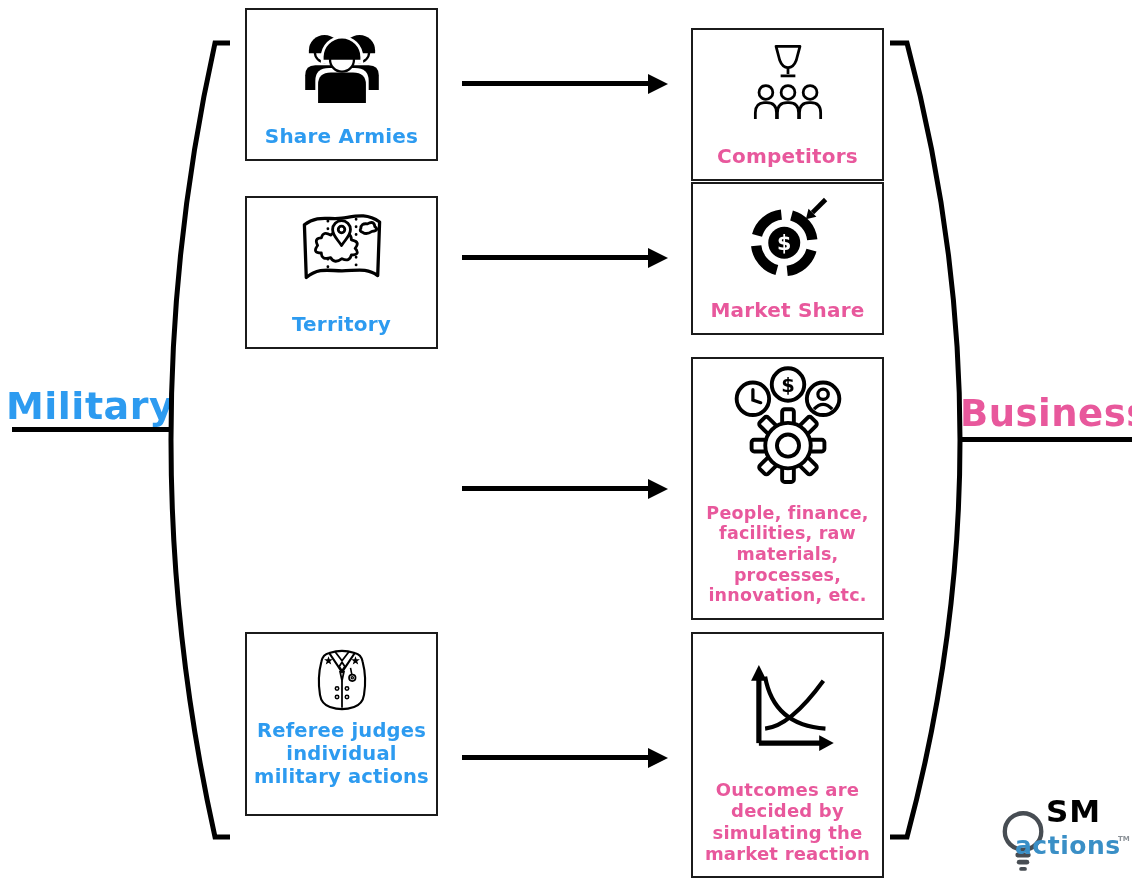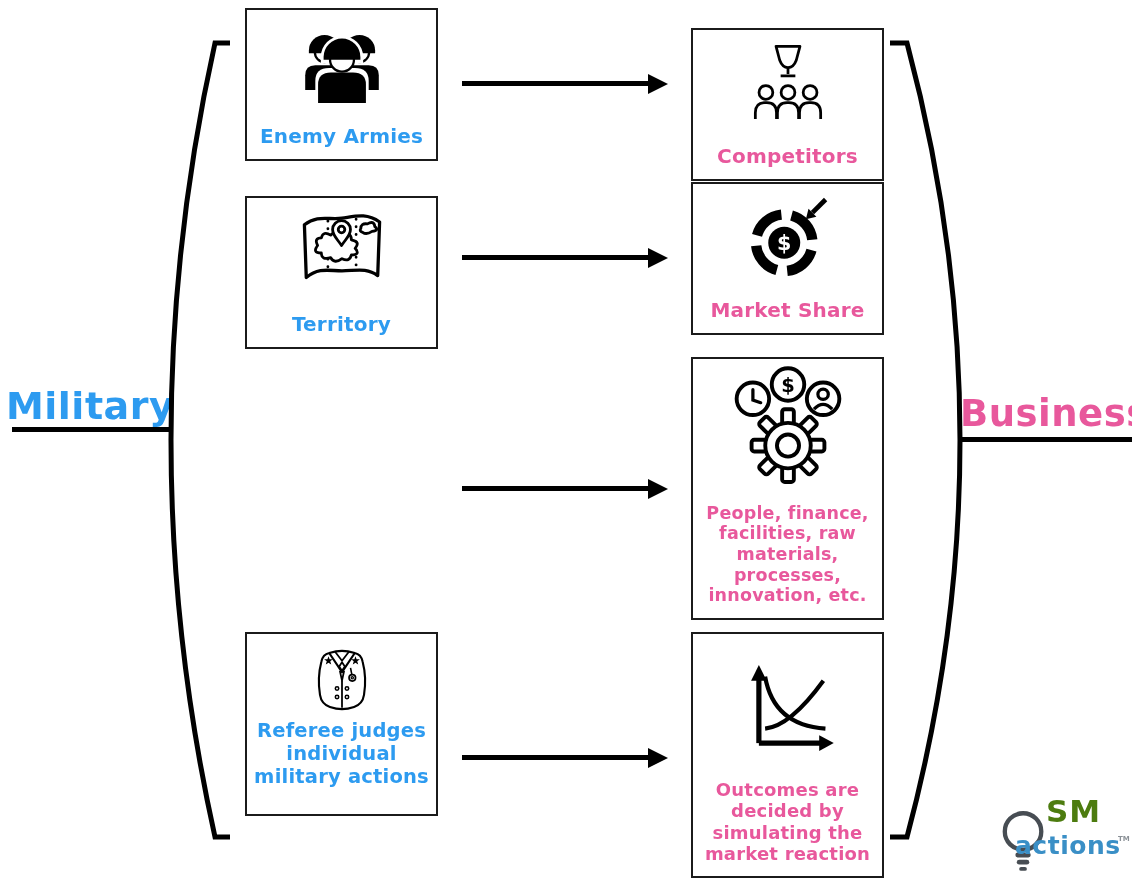--- a/index.html
+++ b/index.html
@@ -21,21 +21,21 @@
     position:absolute;font-weight:700;letter-spacing:.5px;
   }
   .underline{position:absolute;height:5px;background:#000;}
   .arrow{position:absolute;height:5px;background:#000;width:186px;left:462px;}
   .arrow::after{
     content:'';position:absolute;right:-20px;top:-7.5px;width:0;height:0;
     border-left:20px solid #000;border-top:10px solid transparent;border-bottom:10px solid transparent;
   }
   .bracket{position:absolute;pointer-events:none;overflow:visible;}
   .logo{position:absolute;left:1000px;top:797px;width:132px;height:86px;}
-  .logo-sm{position:absolute;left:46px;top:-4px;font-size:31px;font-weight:700;color:#4d7c0f;letter-spacing:1px;}
+  .logo-sm{position:absolute;left:46px;top:-4px;font-size:31px;font-weight:700;color:#000000;letter-spacing:1px;}
   .logo-insight{position:absolute;left:15px;top:34px;font-size:25px;font-weight:700;color:#3A8FC6;letter-spacing:.5px;}
   .logo-tm{position:absolute;left:118px;top:38px;font-size:7px;font-weight:700;color:#8a9096;}
   .logo-bulb{position:absolute;left:0;top:10px;}
   svg{display:block;}
 </style>
 </head>
 <body>
 
 <div class="canvas">
 
@@ -64,21 +64,21 @@
       <path d="M10,74 L10,58 Q10,47 21,47 L41,47 Q52,47 52,58 L52,74 Z" fill="#000"></path>
       <circle cx="69" cy="33" r="10.5" fill="#fff" stroke="#000" stroke-width="2.5"></circle>
       <path d="M52,31 A17,17 0 0 1 86,31 L86,34 L52,34 Z" fill="#000"></path>
       <path d="M48,74 L48,58 Q48,47 59,47 L79,47 Q90,47 90,58 L90,74 Z" fill="#000"></path>
       <path d="M21,88 L21,64 Q21,50 36,50 L64,50 Q79,50 79,64 L79,88 Z" fill="#fff"></path>
       <path d="M27,38 A23,23 0 0 1 73,38 L73,45 L27,45 Z" fill="#fff"></path>
       <circle cx="50" cy="41" r="13" fill="#fff" stroke="#000" stroke-width="2.5"></circle>
       <path d="M30,38 A20,20 0 0 1 70,38 L70,41 L30,41 Z" fill="#000"></path>
       <path d="M24,88 L24,68 Q24,55 38,55 L62,55 Q76,55 76,68 L76,88 Z" fill="#000"></path>
     </svg>
-    <div class="box-label blue" style="font-size:20px;margin-bottom:10px;">Enemy Armies</div>
+    <div class="box-label blue" style="font-size:20px;margin-bottom:10px;">Share Armies</div>
   </div>
 
   <div class="box" style="left:691px;top:8px;width:193px;height:153px;margin-top:20px;">
     <svg width="98" height="92" viewBox="0 0 100 100" style="margin-top:10px;">
       <g fill="none" stroke="#000" stroke-width="3" stroke-linejoin="round">
         <path d="M37,7 L63,7 L59,22 Q56,30 50,30 Q44,30 41,22 Z"></path>
         <path d="M50,30 L50,37"></path>
         <path d="M42,39 L58,39"></path>
         <circle cx="26" cy="57" r="7.5"></circle>
         <path d="M14.5,86 L14.5,79 Q14.5,68 25,68 L27,68 Q37.5,68 37.5,79 L37.5,86"></path>

